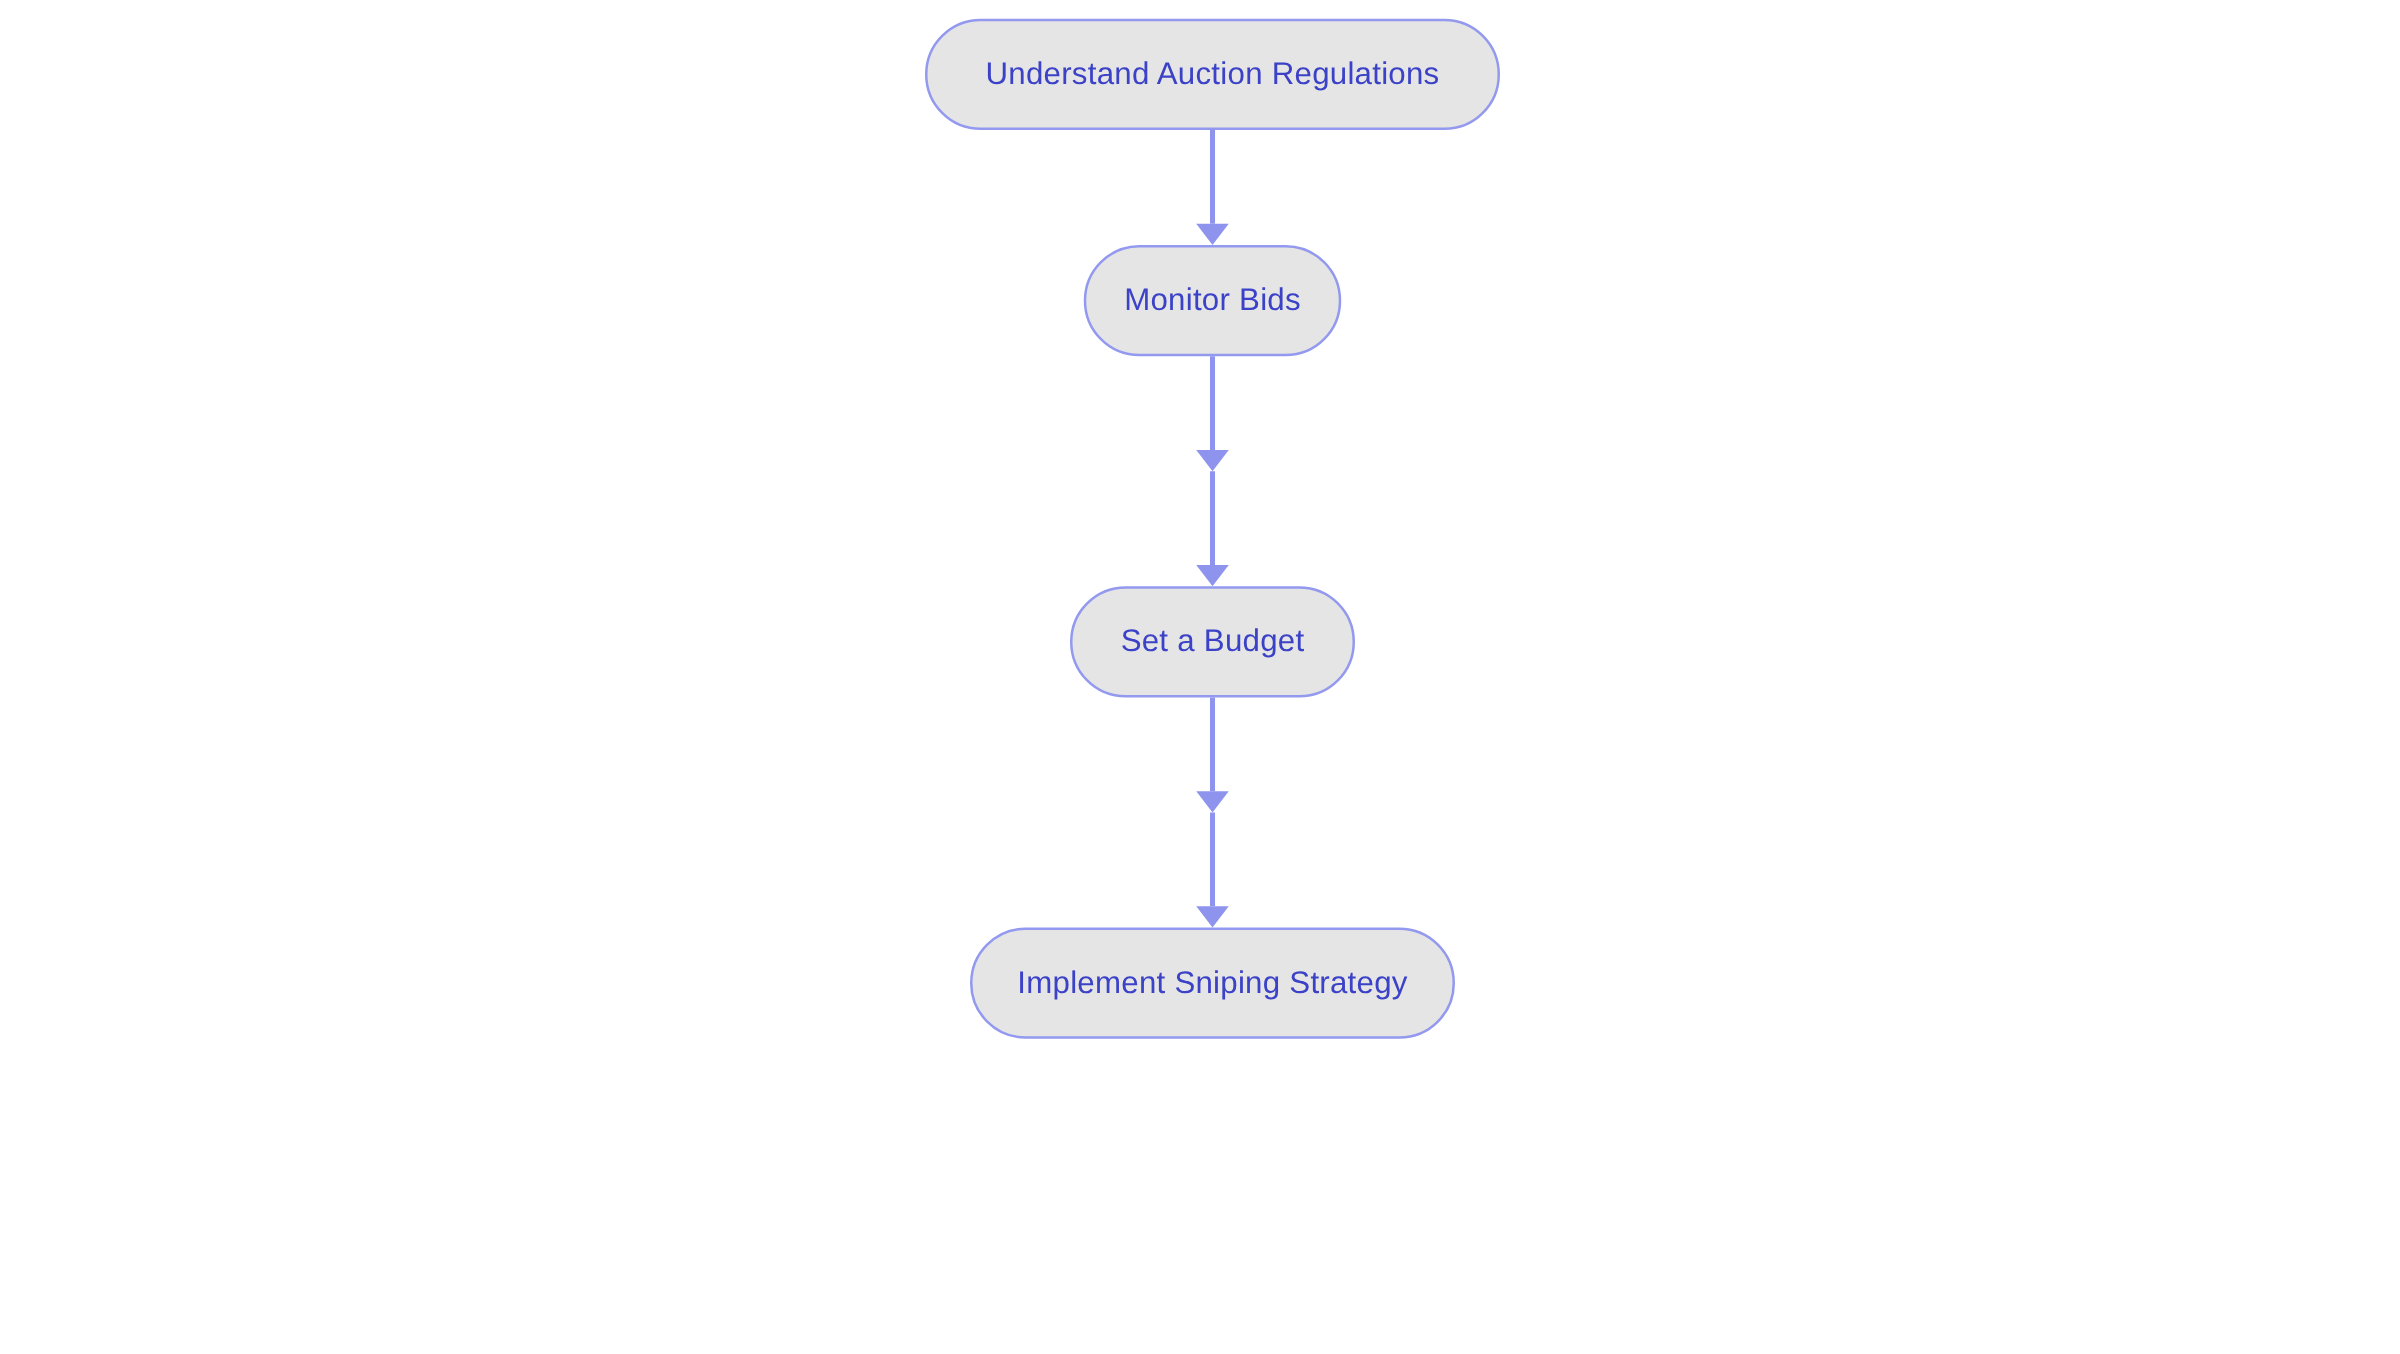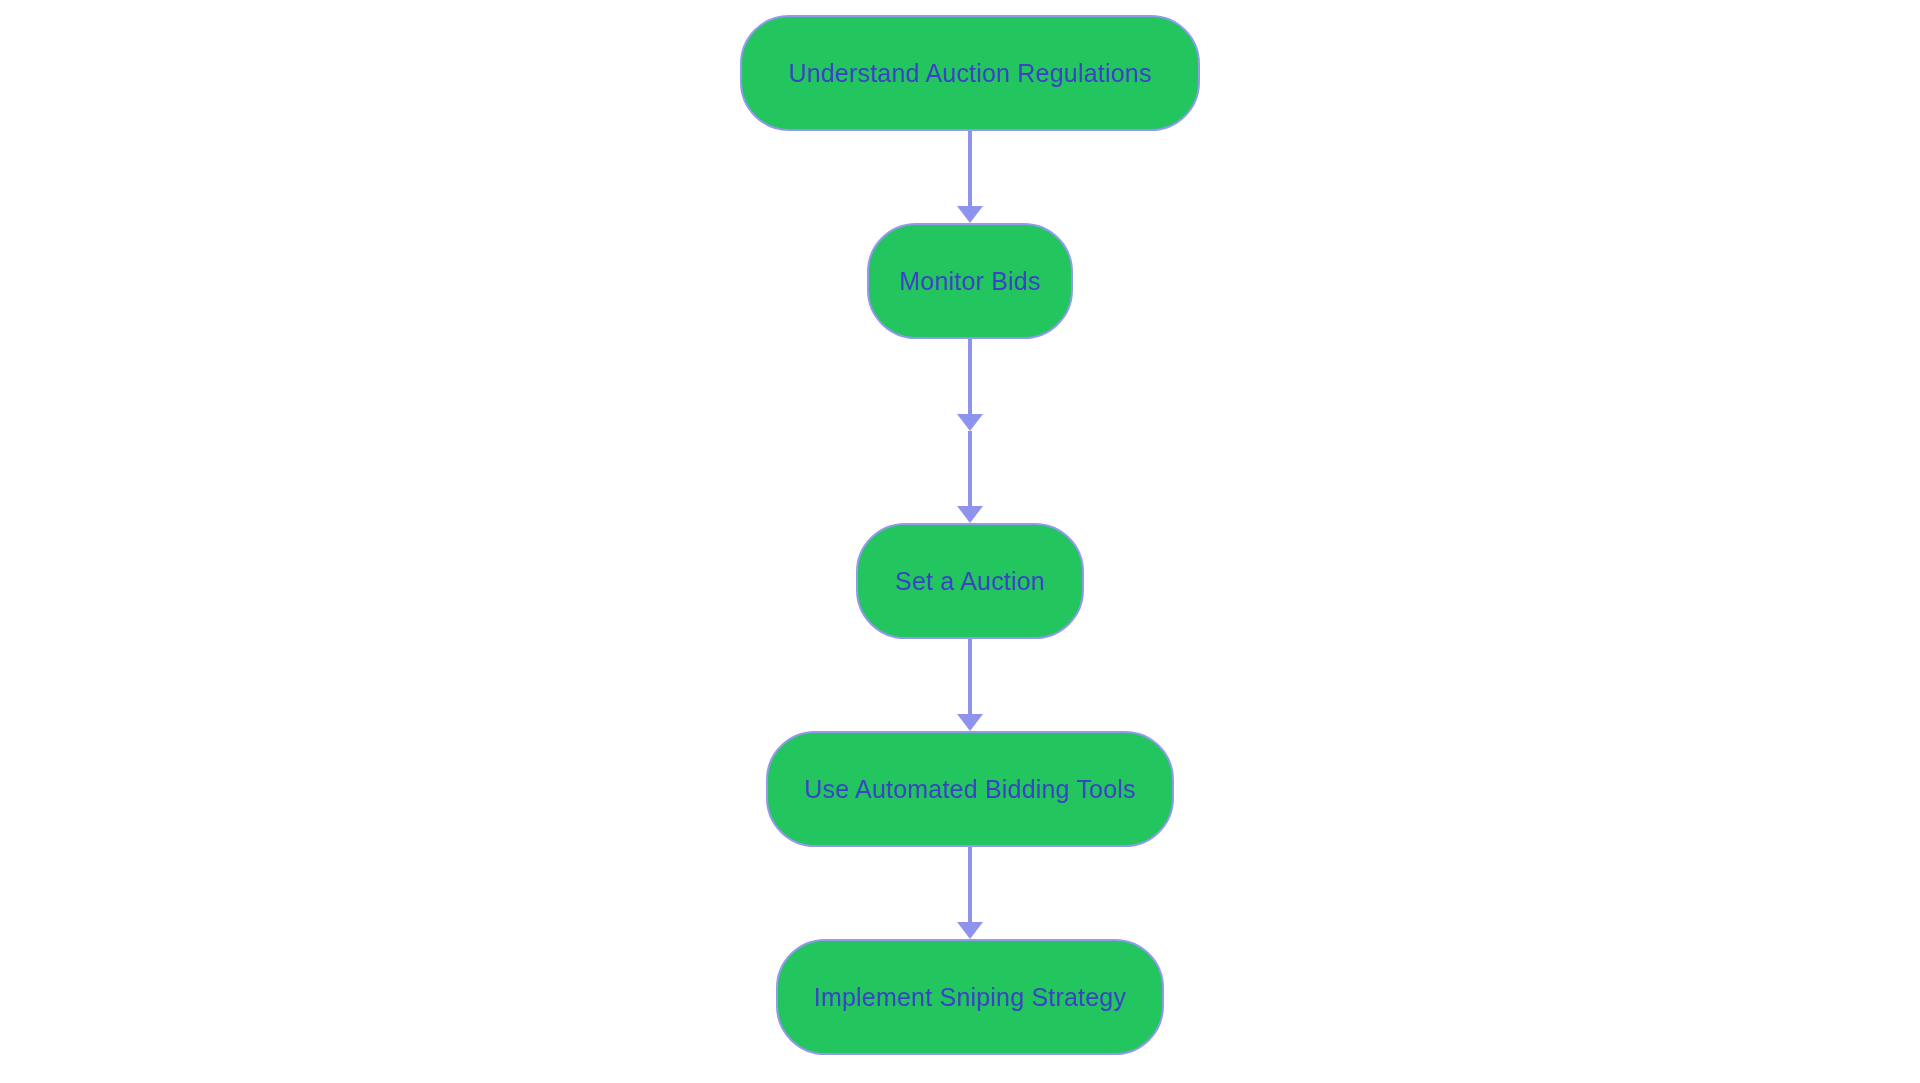--- a/index.html
+++ b/index.html
@@ -19,23 +19,23 @@
     position: absolute;
     left: 970px;
     top: 15px;
     transform: translateX(-50%);
     display: flex;
     flex-direction: column;
     align-items: center;
   }
   .node {
     box-sizing: border-box;
-    height: 116px;
+    height: 89px;
     border-radius: 49px;
-    background: #22c55e;
+    background: #e5e5e5;
     border: 2px solid #9399ef;
     display: flex;
     align-items: center;
     justify-content: center;
     color: #3b42c7;
     font-size: 25px;
     letter-spacing: 0.2px;
     white-space: nowrap;
     padding: 0 34px;
   }
@@ -89,31 +89,28 @@
       <div class="head"></div>
     </div>
 
 
     <div class="arrow">
       <div class="line"></div>
       <div class="head"></div>
     </div>
 
     <div class="node n4">
-      <span>Set a Auction</span>
+      <span>Set a Budget</span>
     </div>
 
     <div class="arrow">
       <div class="line"></div>
       <div class="head"></div>
     </div>
 
-    <div class="node n5">
-      <span>Use Automated Bidding Tools</span>
-    </div>
 
     <div class="arrow">
       <div class="line"></div>
       <div class="head"></div>
     </div>
 
     <div class="node n6">
       <span>Implement Sniping Strategy</span>
     </div>
 

